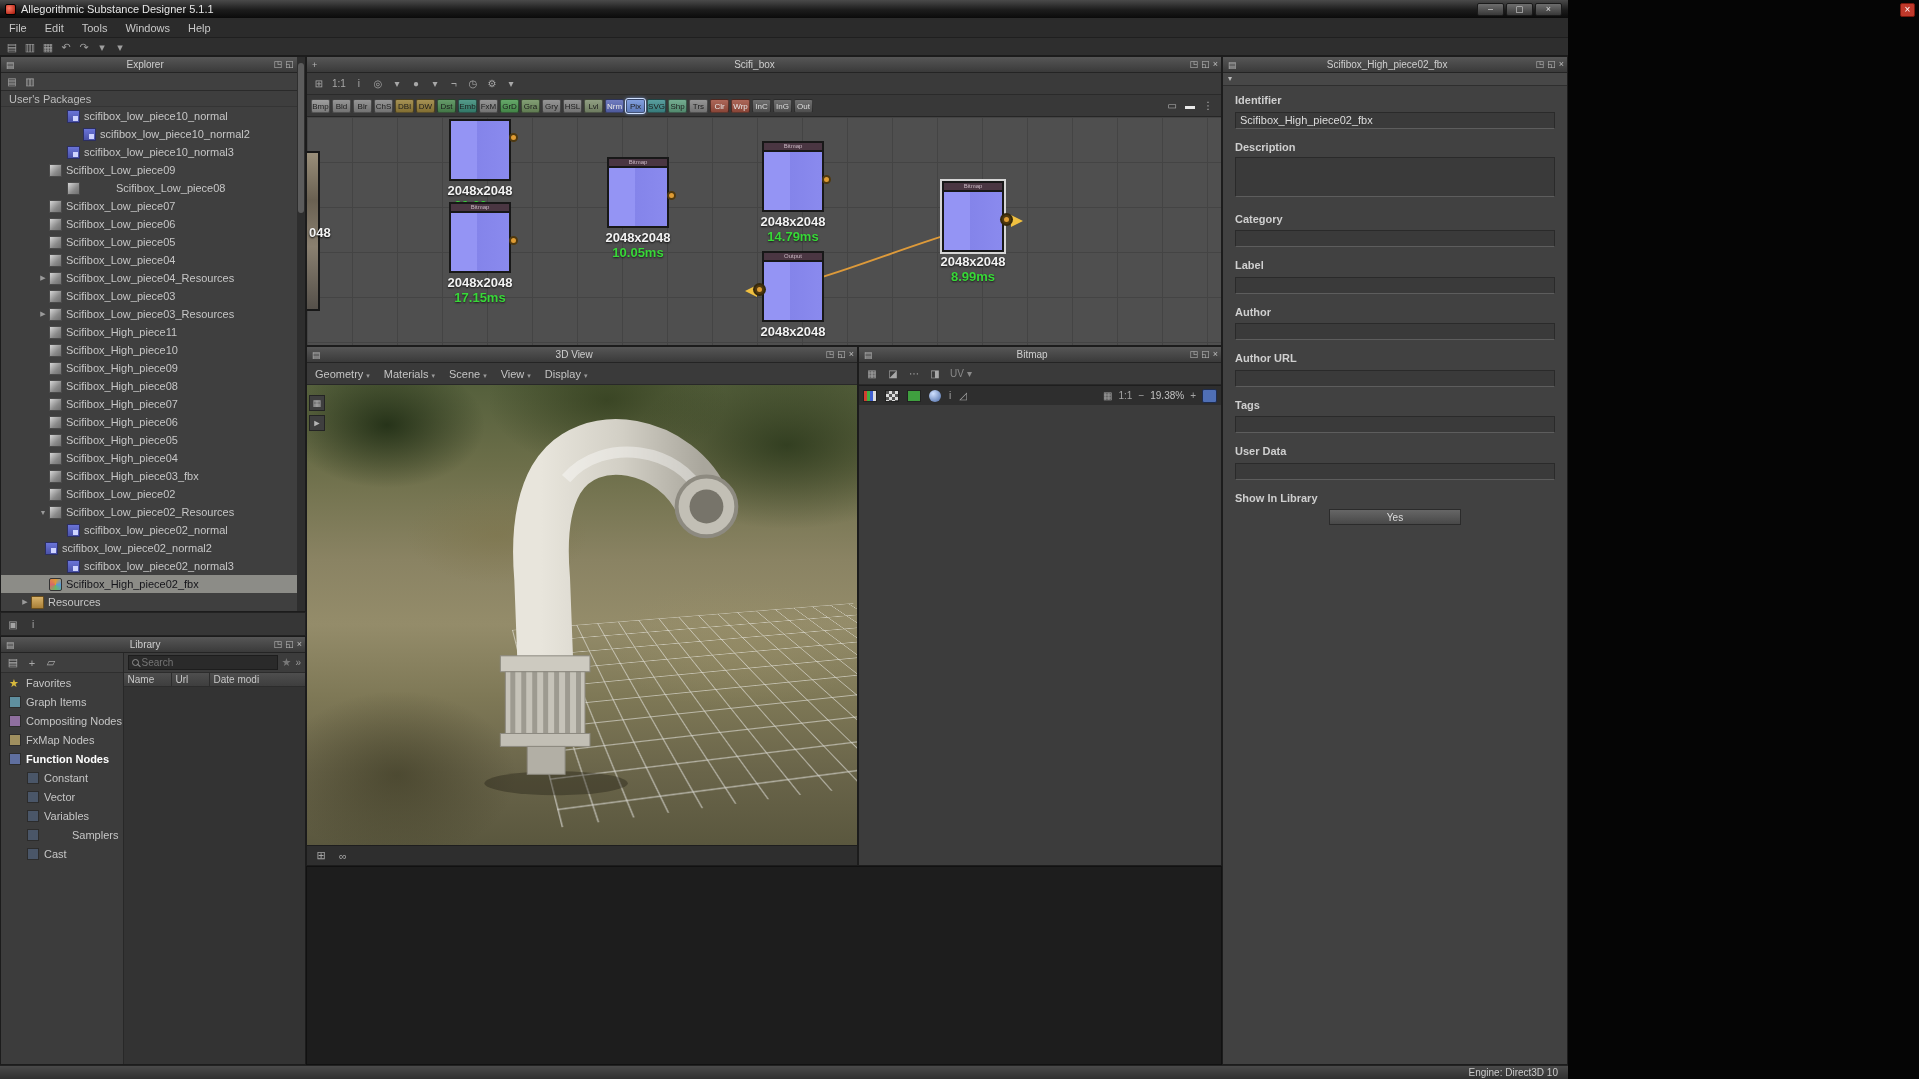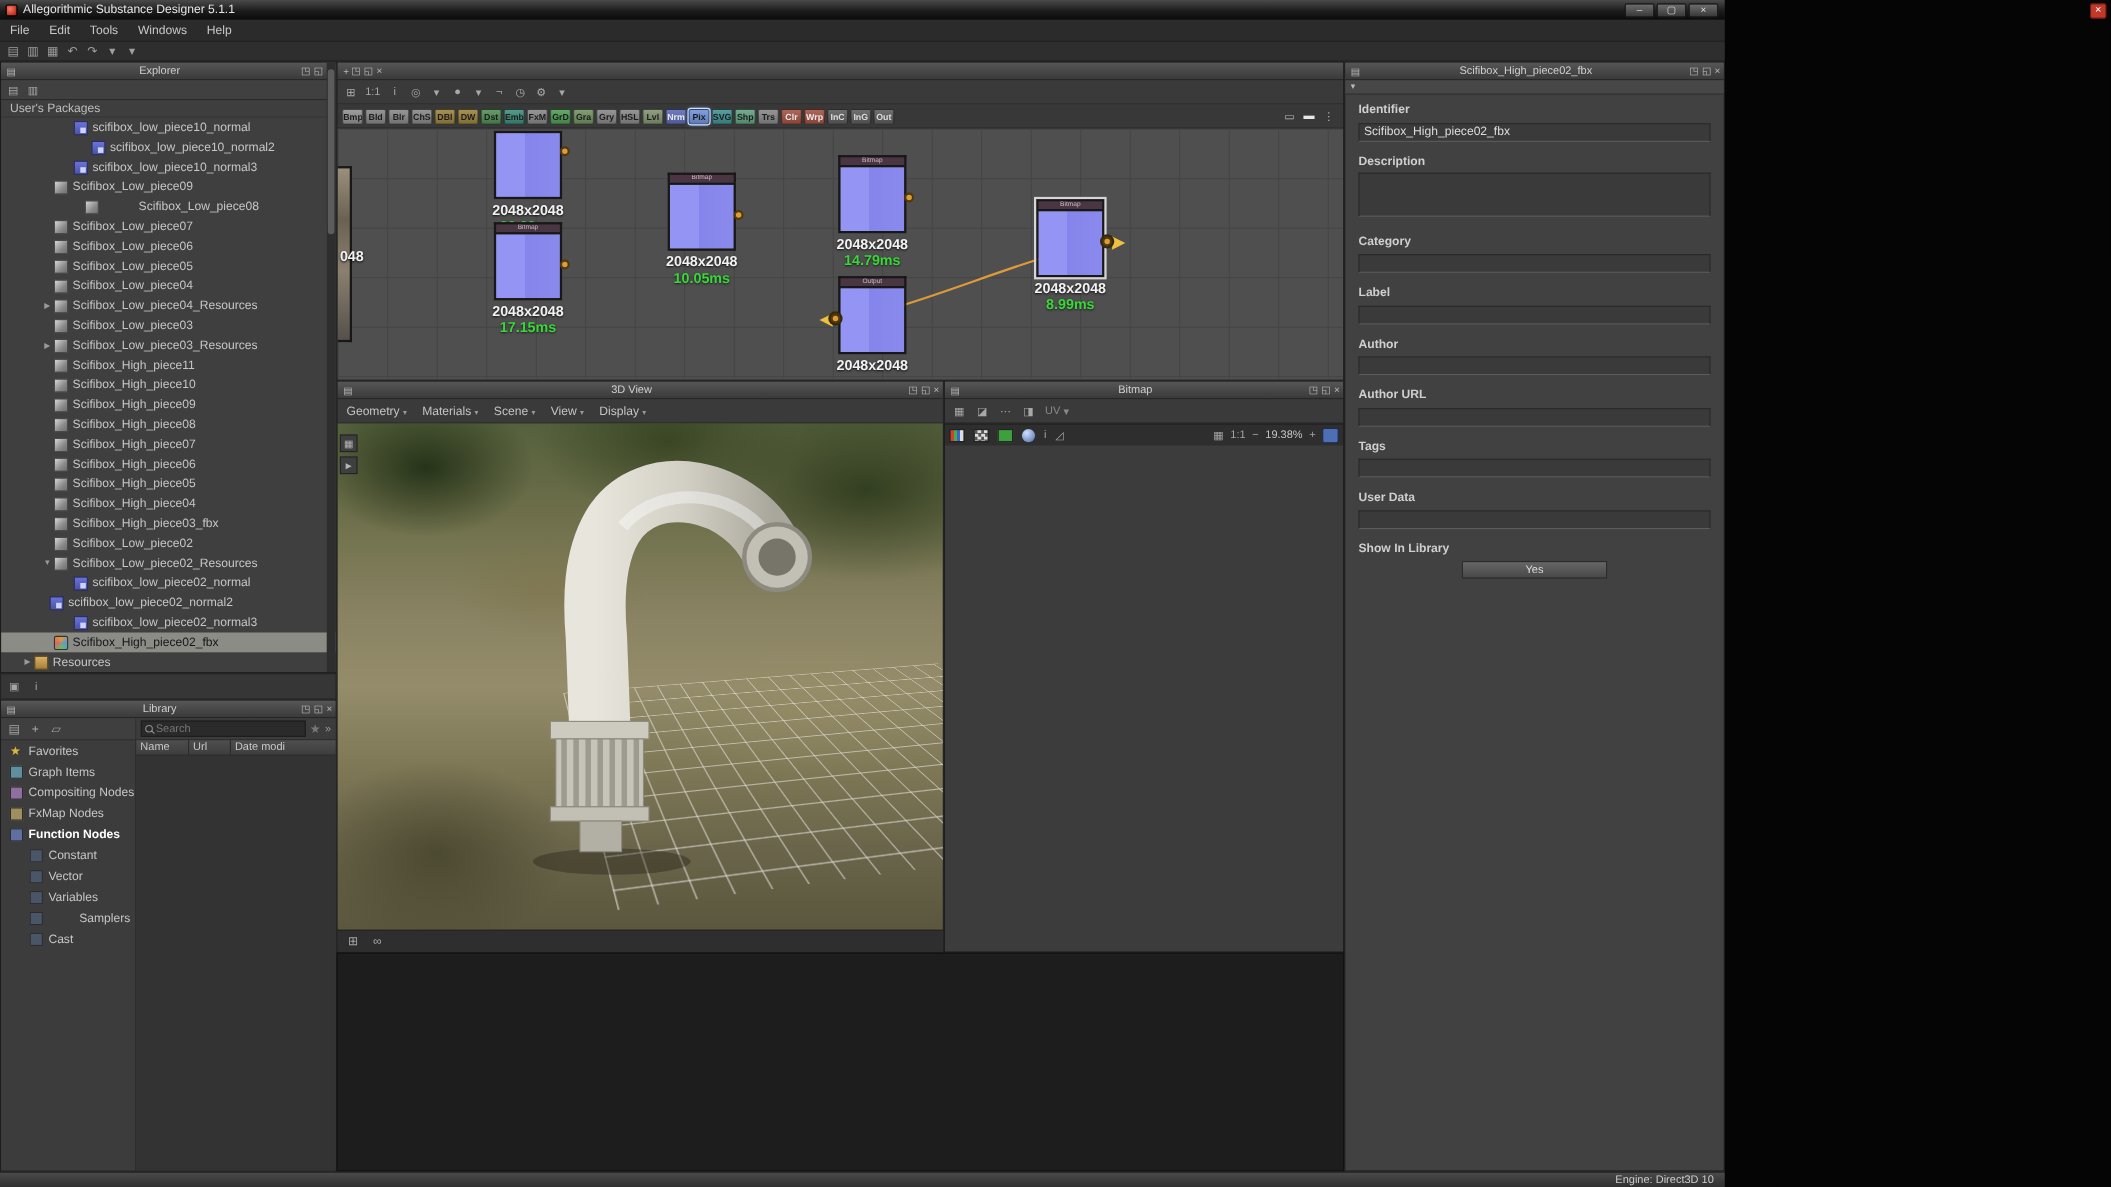--- a/index.html
+++ b/index.html
@@ -66,21 +66,21 @@
 .lib-cols{height:14px;display:flex;}
 .lib-col{background:linear-gradient(#4e4e4e,#3e3e3e);border-right:1px solid #2c2c2c;border-bottom:1px solid #2c2c2c;font-size:10px;color:#c8c8c8;padding:0 4px;line-height:13px;overflow:hidden;white-space:nowrap;}
 .lib-col:nth-child(1){width:48px;} .lib-col:nth-child(2){width:38px;} .lib-col:nth-child(3){flex:1;border-right:none;}
 .lib-list{flex:1;background:#333;}
 
 
 .graph-panel{left:306px;top:56px;width:916px;height:290px;display:flex;flex-direction:column;}
 .gtoolbar{height:22px;background:#3a3a3a;border-bottom:1px solid #2a2a2a;display:flex;align-items:center;gap:7px;padding-left:6px;color:#a8a8a8;font-size:10px;}
 .gtb{min-width:12px;text-align:center;}
 .chipbar{height:22px;background:#383838;border-bottom:1px solid #262626;display:flex;align-items:center;padding-left:4px;gap:2px;}
-.chip{width:19px;height:14px;border-radius:2px;font-size:8px;font-weight:bold;text-align:center;line-height:14px;color:#1c1c1c;border:1px solid rgba(0,0,0,.45);overflow:hidden;}
+.chip{width:19px;height:14px;border-radius:2px;font-size:8px;font-weight:normal;text-align:center;line-height:14px;color:#1c1c1c;border:1px solid rgba(0,0,0,.45);overflow:hidden;}
 .chip.sel{outline:1px solid #cfe0ff;box-shadow:0 0 4px #7fa8ff;}
 .chip-right{margin-left:auto;display:flex;gap:8px;padding-right:8px;align-items:center;color:#b5b5b5;font-size:10px;}
 .chip-right .white-rect{color:#e8e8e8;}
 .gcanvas{flex:1;position:relative;overflow:hidden;background-color:#4f4f4f;background-image:linear-gradient(#444 1px,transparent 1px),linear-gradient(90deg,#444 1px,transparent 1px);background-size:45px 45px;}
 .wires{position:absolute;left:0;top:0;width:100%;height:100%;}
 .gnode{position:absolute;width:62px;}
 .nhdr{height:9px;background:#4a3642;border:2px solid #181818;border-bottom:0;font-size:6px;line-height:7px;color:#c9b6c2;text-align:center;overflow:hidden;}
 .nthumb{width:62px;height:62px;border:2px solid #181818;background:linear-gradient(90deg,#9494f4 0,#9494f4 45%,#8484ea 45%,#8a8aee 100%);}
 .gnode.nsel{outline:2px solid #d5d5d5;}
 .ndot{position:absolute;width:9px;height:9px;border-radius:50%;background:#df9c34;border:2px solid #4f3910;right:-7px;}
@@ -213,21 +213,21 @@
         <div class="trow" style="padding-left: 54px;">
           <span class="tarrow"></span>
           <span class="ticon ic-bitmap"></span>
           <span class="tlabel">scifibox_low_piece10_normal3</span>
         </div>
         <div class="trow" style="padding-left: 36px;">
           <span class="tarrow"></span>
           <span class="ticon ic-package"></span>
           <span class="tlabel">Scifibox_Low_piece09</span>
         </div>
-        <div class="trow" style="padding-left: 32px; gap: 32px;">
+        <div class="trow" style="padding-left: 22px; gap: 32px;">
           <span class="tarrow"></span>
           <span class="ticon ic-package"></span>
           <span class="tlabel">Scifibox_Low_piece08</span>
         </div>
         <div class="trow" style="padding-left: 36px;">
           <span class="tarrow"></span>
           <span class="ticon ic-package"></span>
           <span class="tlabel">Scifibox_Low_piece07</span>
         </div>
         <div class="trow" style="padding-left: 36px;">
@@ -426,20 +426,21 @@
             <div class="lib-col">Date modi</div>
           </div>
         <div class="lib-list"></div>
       </div>
     </div>
   </div>
 
   <div class="panel graph-panel">
     <div class="phdr">
       <span class="ph-left">+</span>
+      <span class="ptitle">Scifi_box</span>
       <span class="ph-icons">
           <span class="phi">◳</span>
           <span class="phi">◱</span>
           <span class="phi">×</span>
         </span>
     </div>
     <div class="gtoolbar" id="graph-toolbar">
         <span class="gtb">⊞</span>
         <span class="gtb">1:1</span>
         <span class="gtb">i</span>

